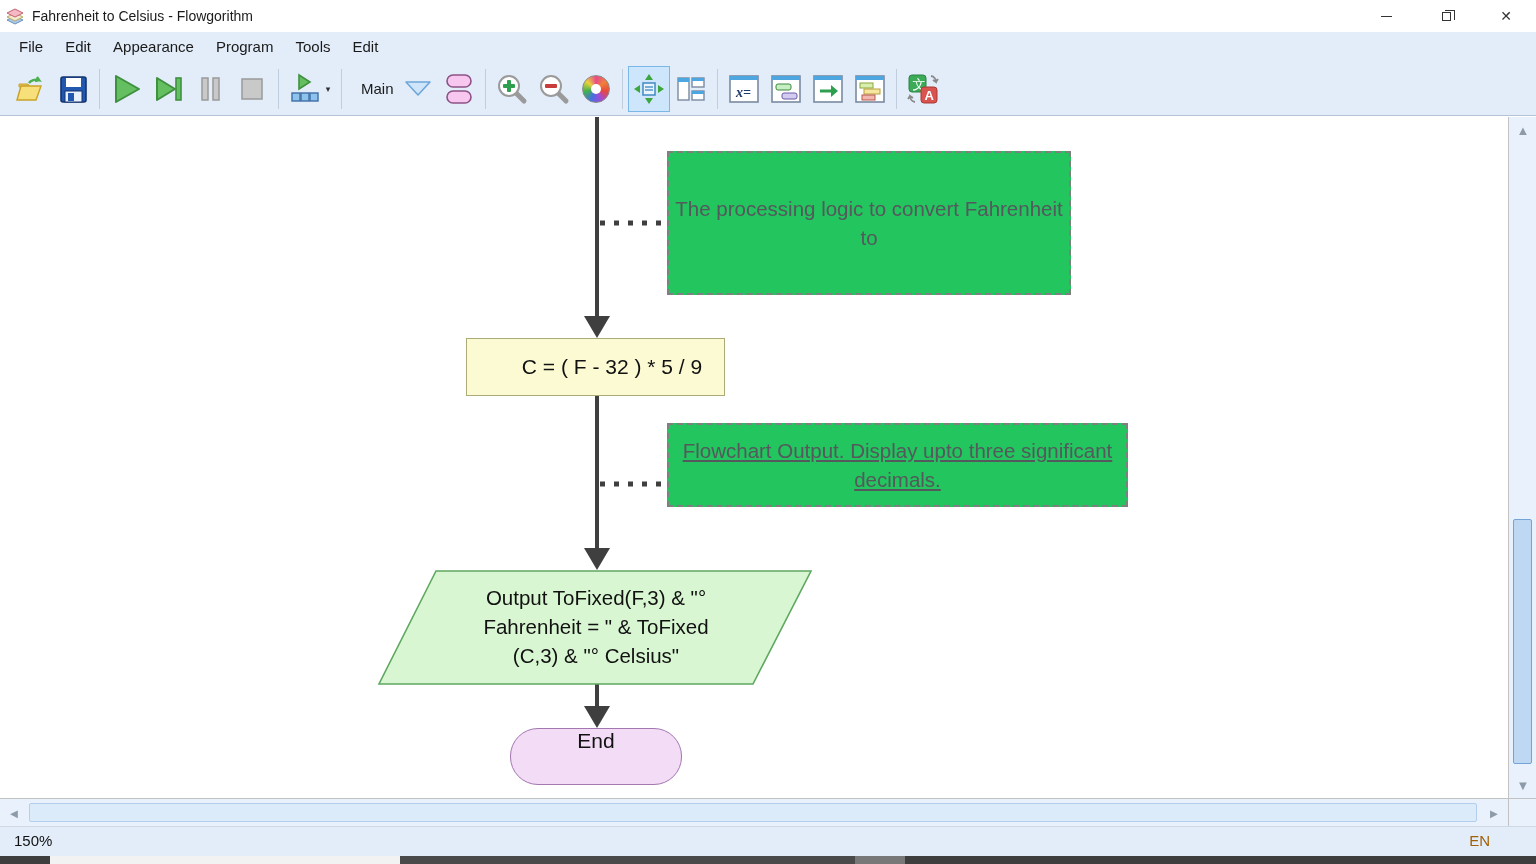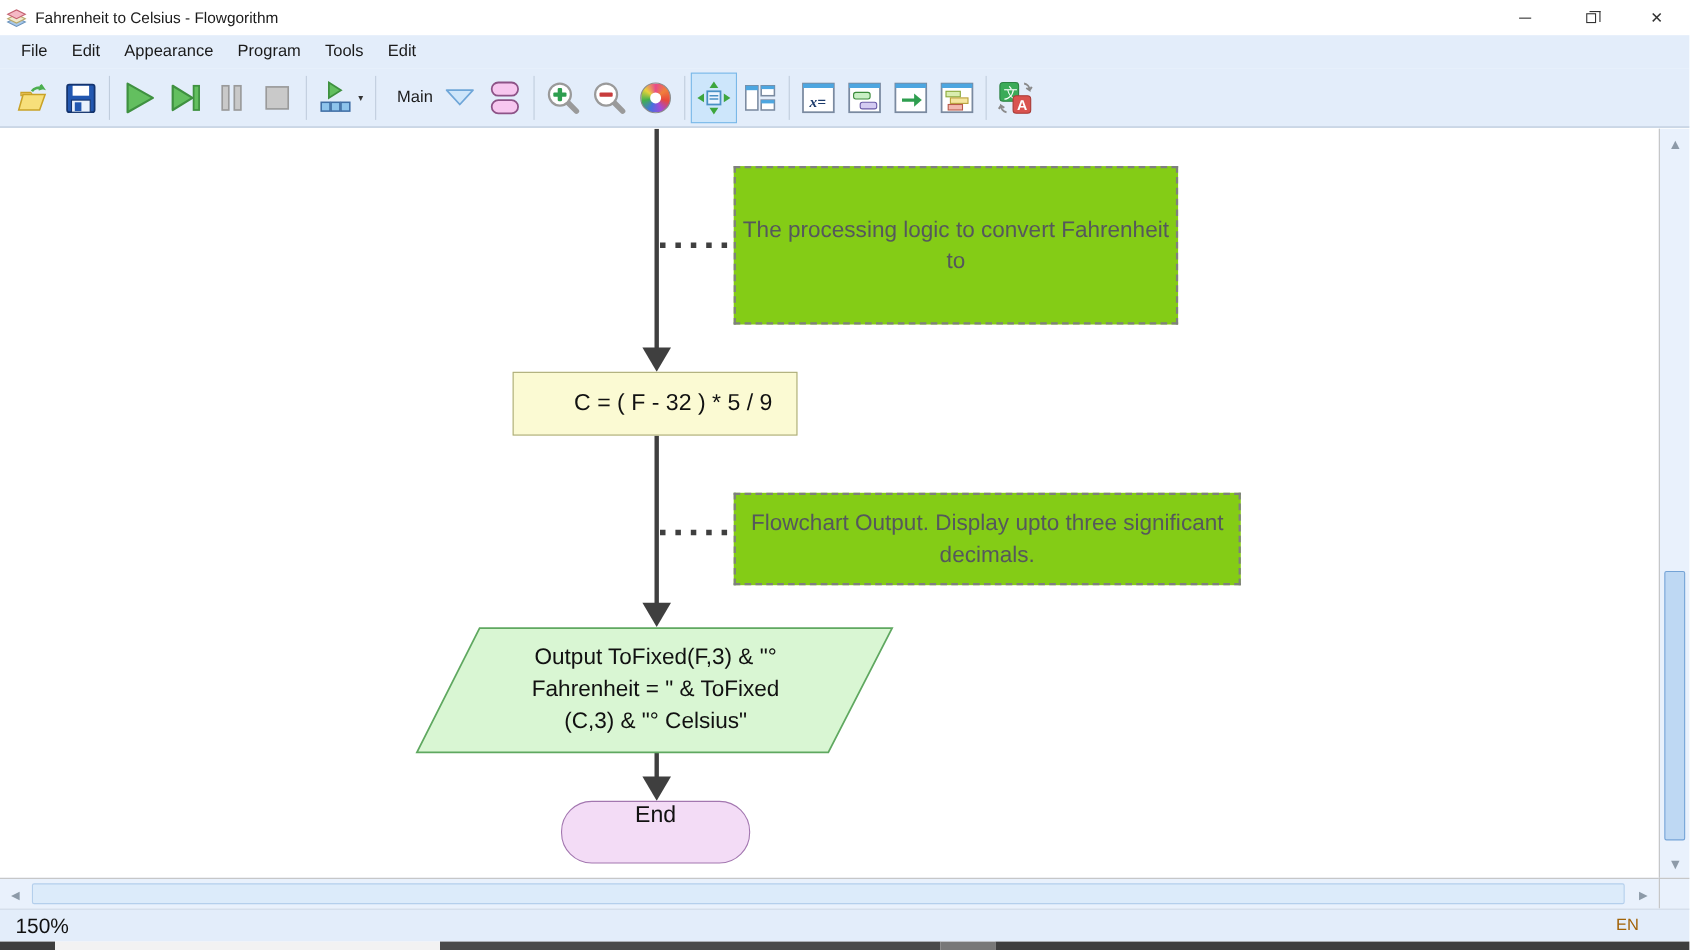--- a/index.html
+++ b/index.html
@@ -28,43 +28,43 @@
   .tsep { width:1px; height:40px; background:#c0cddd; margin:0 5px; }
   .main-label { font-size:15px; color:#1a1a1a; margin:0 4px 0 14px; }
   .caret-mini { font-size:9px; color:#333; margin-left:2px; }
   .color-wheel { width:28px; height:28px; border-radius:50%; border:1px solid #8a8a8a;
      background:conic-gradient(#e84b8a,#f0803c,#e8483c,#a04bd8,#4472e0,#41b04e,#e8d23c,#e84b8a); position:relative; }
   .color-wheel::after { content:""; position:absolute; left:8px; top:8px; width:10px; height:10px; background:#fff; border-radius:50%; }
 
   
   #canvas { position:absolute; top:117px; left:0; width:1508px; height:681px; background:#ffffff; }
   #flow-svg { position:absolute; left:0; top:0; }
-  .flow-comment { position:absolute; border:2px dashed #7f7f7f; background:#84cc16; color:#55585c;
+  .flow-comment { position:absolute; border:2px dashed #7f7f7f; background:#22c55e; color:#55585c;
      font-size:20.5px; line-height:29px; text-align:center; display:flex; flex-direction:column; justify-content:center; }
   #comment-1 { left:667px; top:34px; width:404px; height:144px; }
-  #comment-2 { left:667px; top:331px; width:461px; height:84px; padding:0 12px; }
+  #comment-2 { left:667px; top:306px; width:461px; height:84px; padding:0 12px;text-decoration:underline; }
   #assign-box { position:absolute; left:466px; top:221px; width:259px; height:58px; background:#fbfad3; border:1px solid #abab78;
      display:flex; align-items:center; justify-content:center; font-size:21px; color:#111;padding-left:33px; }
   #output-text { position:absolute; left:440px; top:466px; width:312px; height:94px; font-size:20.5px; line-height:29px;
      color:#111; text-align:center; }
   #end-pill { position:absolute; left:510px; top:611px; width:172px; height:57px; background:#f3dcf6; border:1.5px solid #a377b0;
      border-radius:28px; display:flex; justify-content:center; font-size:21px; color:#111; }
 
   
   #vscroll { position:absolute; top:117px; left:1508px; width:28px; height:681px; background:#e9f1fc; border-left:1px solid #c2c2c2; }
   .scroll-arrow { position:absolute; width:28px; height:26px; display:flex; align-items:center; justify-content:center; color:#8d9aa8; font-size:13px; }
   #vthumb { position:absolute; left:4px; top:402px; width:19px; height:245px; background:#bed8f3; border:1px solid #74a3d6; border-radius:2px; }
   #hscroll { position:absolute; top:798px; left:0; width:1508px; height:28px; background:#e9f1fc; border-top:1px solid #c2c2c2; }
   .scroll-arrow-h { position:absolute; width:28px; height:28px; display:flex; align-items:center; justify-content:center; color:#8d9aa8; font-size:13px; }
   #hthumb { position:absolute; left:29px; top:4px; width:1448px; height:19px; background:#dcebfa; border:1px solid #b4cfec; border-radius:2px; }
   #scroll-corner { position:absolute; left:1508px; top:798px; width:28px; height:28px; background:#e9f1fc; border-left:1px solid #c2c2c2; border-top:1px solid #c2c2c2; }
 
   
   #statusbar { position:absolute; top:826px; left:0; width:1536px; height:30px; background:#e3edfa; border-top:1px solid #cfd9e6; }
-  #zoom-level { position:absolute; left:14px; top:5px; font-size:19px; color:#111; }
+  #zoom-level { position:absolute; left:14px; top:5px; font-size:15px; color:#111; }
   #lang-indicator { position:absolute; right:46px; top:5px; font-size:15px; color:#a16207; }
 
   
   #taskstrip { position:absolute; top:856px; left:0; width:1536px; height:8px; display:flex; }
 </style>
 </head>
 <body>
 
 <div id="app">
 

